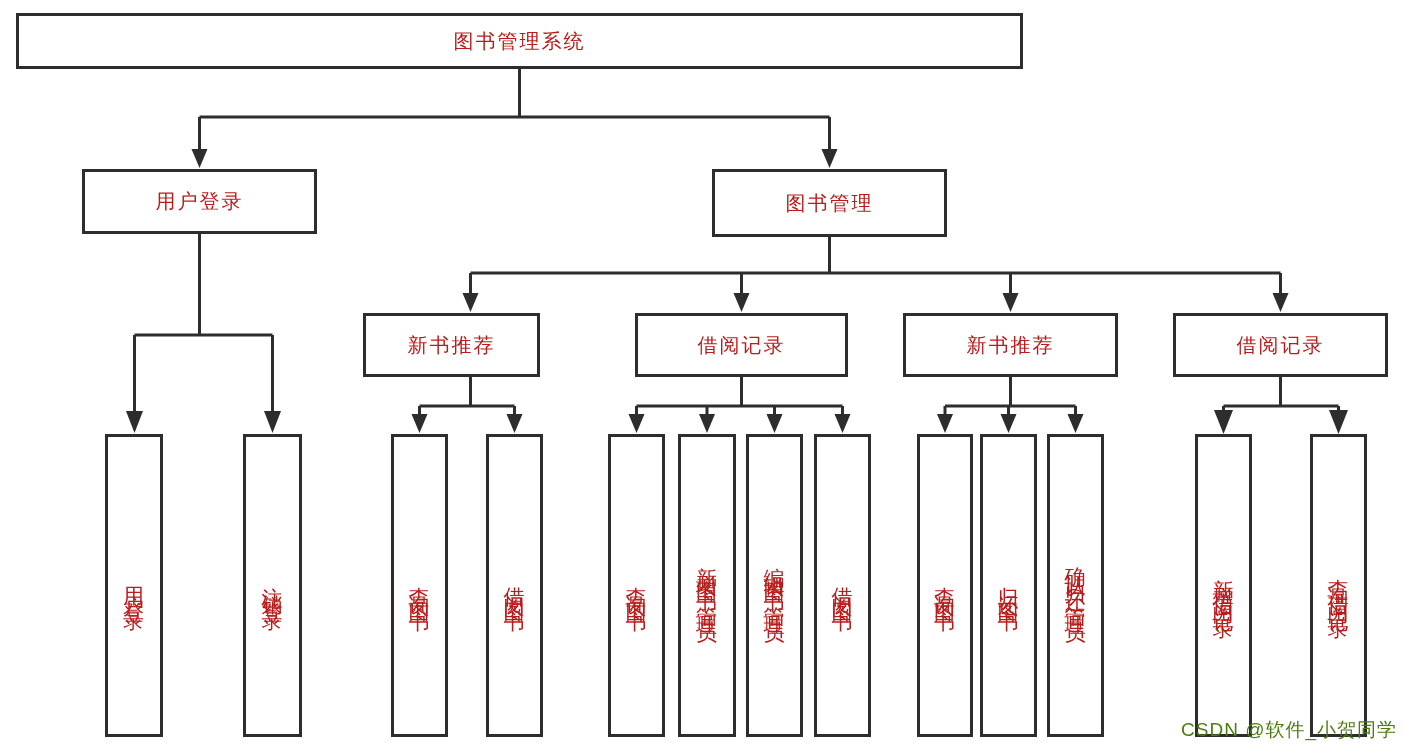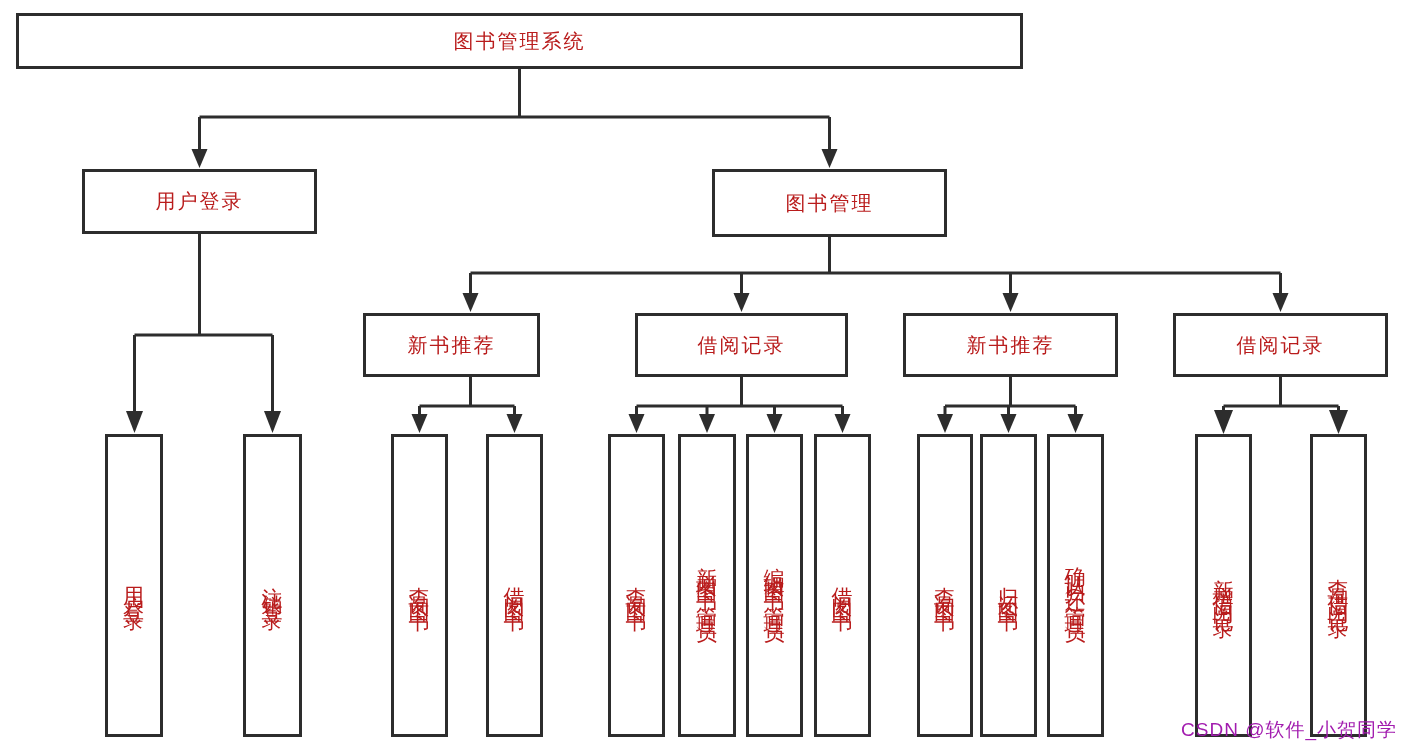--- a/index.html
+++ b/index.html
@@ -12,21 +12,21 @@
     position:absolute;z-index:2;box-sizing:border-box;background:#ffffff;
     border:3px solid #2d2d2d;display:flex;align-items:center;justify-content:center;
   }
   .lbl{font-size:20px;color:#b91c1c;letter-spacing:2px;white-space:nowrap;}
   .leaf .lbl{
     writing-mode:vertical-lr;text-orientation:mixed;
     font-size:21px;letter-spacing:8px;line-height:1;white-space:normal;
   }
   .watermark{
     position:absolute;right:8px;bottom:4px;z-index:5;
-    font-size:19px;color:#a21caf;letter-spacing:1px;pointer-events:none;
+    font-size:19px;color:#4d7c0f;letter-spacing:1px;pointer-events:none;
   }
 </style>
 </head>
 <body>
 
 <div class="canvas">
 
   <svg class="connectors" width="1405" height="747" viewBox="0 0 1405 747">
     <g stroke="#2d2d2d" stroke-width="3" fill="none">
 

